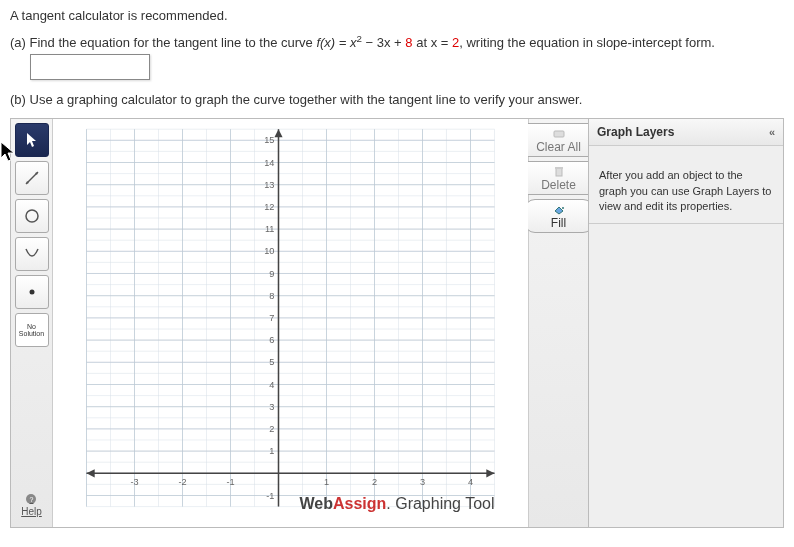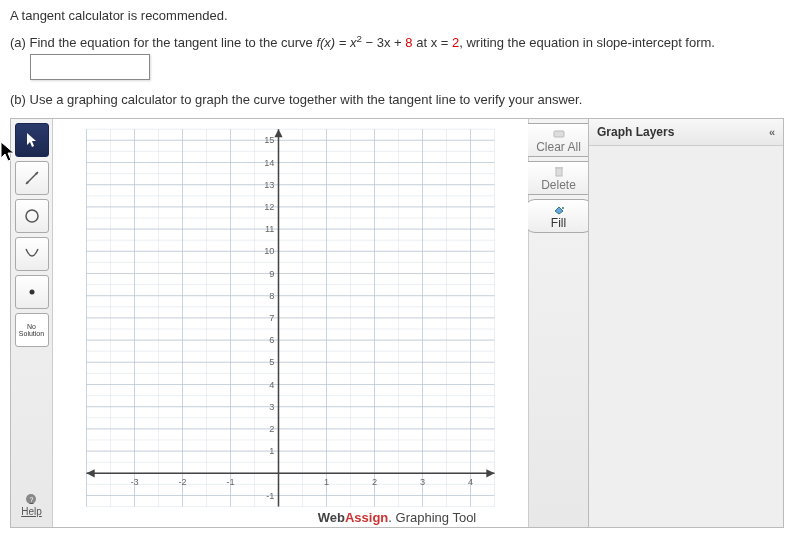--- a/index.html
+++ b/index.html
@@ -138,24 +138,24 @@
     }
     .collapse-icon { font-size: 11px; color: #666; cursor: pointer; }
     .layers-body {
       padding: 8px 10px;
       font-size: 11px;
       line-height: 1.4;
       border-bottom: 1px solid #ccc;
     }
     .footer-brand {
       position: absolute;
-      bottom: 2px;
+      bottom: 14px;
       left: 50%;
       transform: translateX(-50%);
-      font-size: 13px;
+      font-size: 16px;
       color: #444;
     }
     .footer-brand b { font-weight: bold; }
     .cursor-arrow {
       position: absolute;
       top: 141px;
       left: 0px;
       z-index: 10;
       pointer-events: none;
     }
@@ -354,18 +354,19 @@
         </svg>
       <span>Fill</span>
     </div>
   </div>
 
   <div class="layers-panel">
     <div class="layers-header">
       <span>Graph Layers</span>
       <span class="collapse-icon">«</span>
     </div>
+    <div class="layers-body">After you add an object to the graph you can use Graph Layers to view and edit its properties.</div>
   </div>
 
   <div class="footer-brand">
     <b><span>Web</span></b><b style="color:#c33">Assign</b><span>.</span><span> Graphing Tool</span>
   </div>
 </div>
 
 </body></html>

